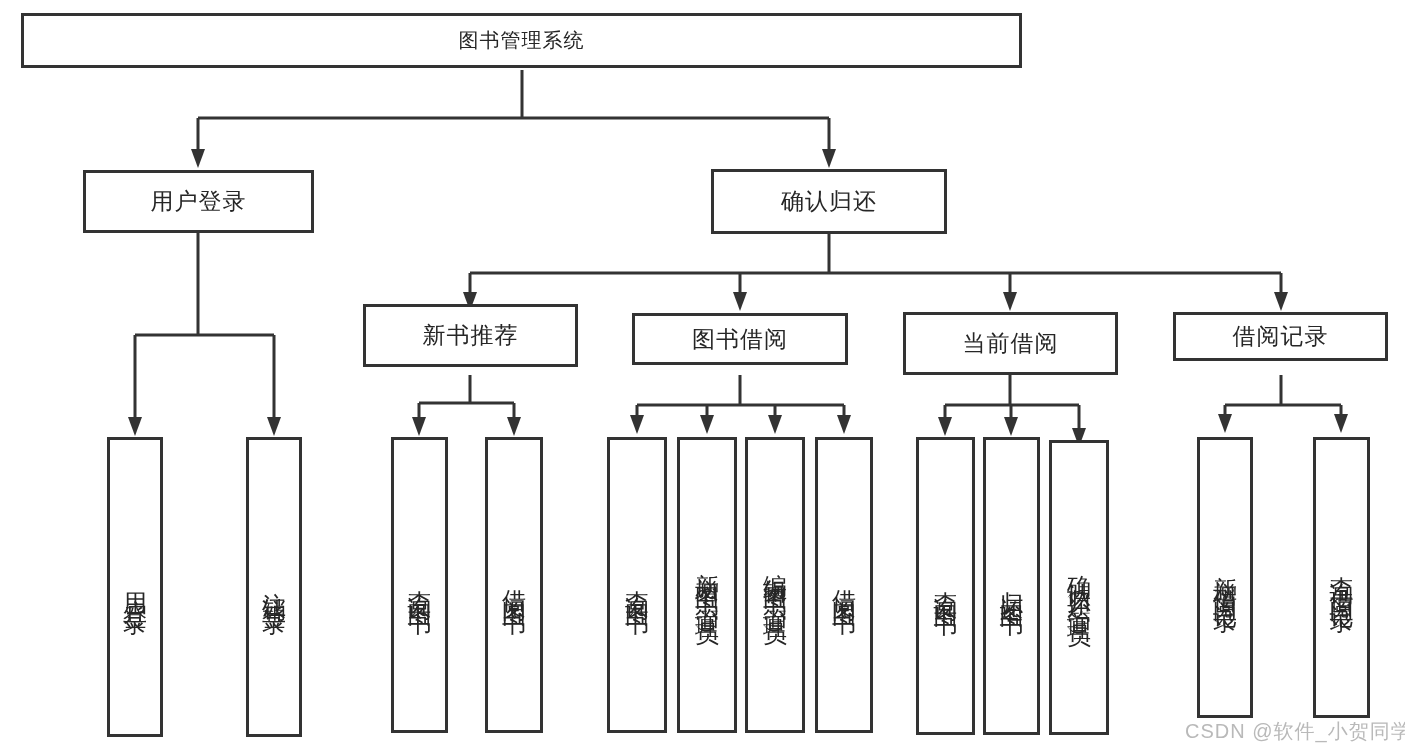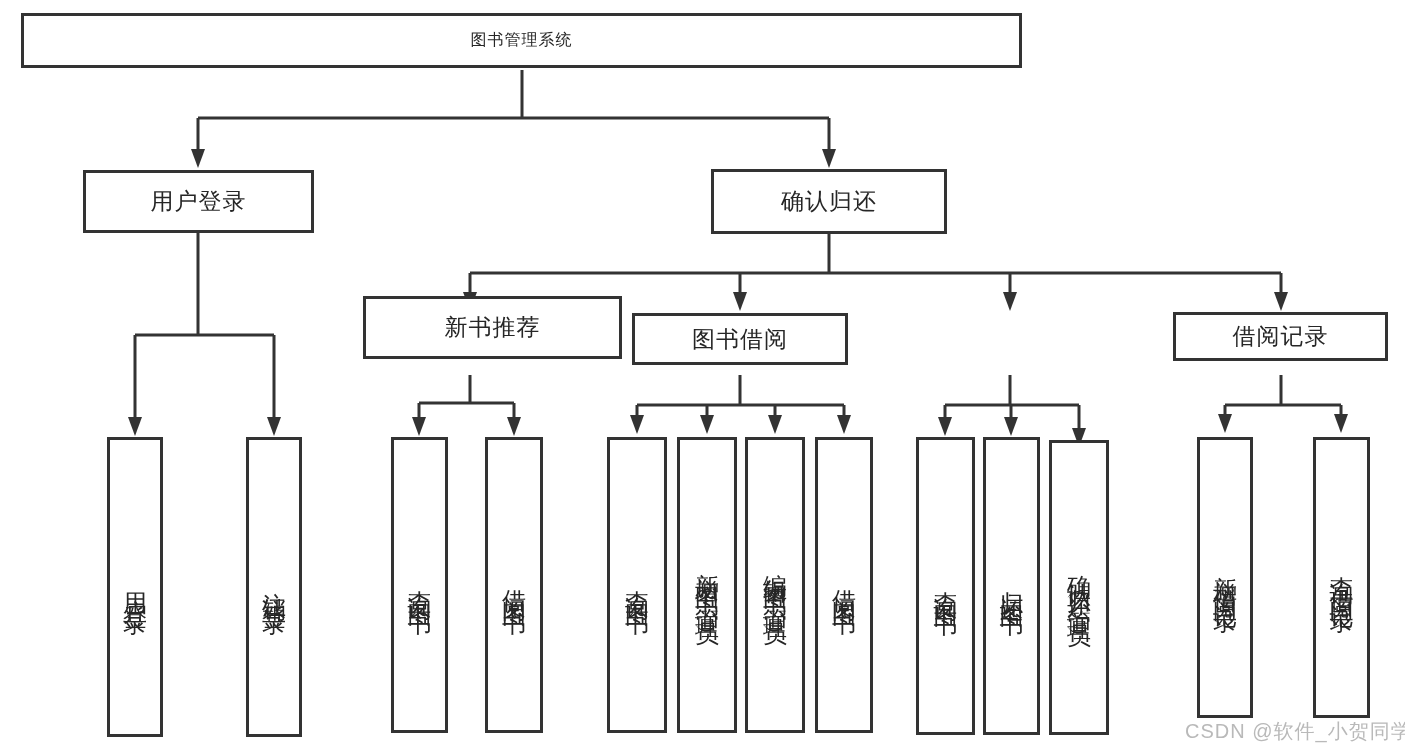--- a/index.html
+++ b/index.html
@@ -14,21 +14,21 @@
     font-family:"Liberation Sans",sans-serif;overflow:hidden;
   }
   .connector{position:absolute;left:0;top:0;pointer-events:none;}
   .connector path{stroke:var(--line);stroke-width:3;fill:none;}
   .connector polygon{fill:var(--line);stroke:none;}
   .hbox{
     position:absolute;box-sizing:border-box;border:3px solid var(--line);
     background:var(--background);display:flex;align-items:center;justify-content:center;
   }
   .hbox .lbl{font-size:23px;color:var(--text);letter-spacing:1px;white-space:nowrap;}
-  .root .lbl{font-size:16px;}
+  .root .lbl{font-size:20px;}
   .vbox{
     position:absolute;box-sizing:border-box;border:3px solid var(--line);
     background:var(--background);display:flex;align-items:center;justify-content:center;
   }
   .vbox .vlbl{
     writing-mode:vertical-rl;text-orientation:mixed;
     font-size:24px;color:var(--text);letter-spacing:7px;line-height:1;
     white-space:nowrap;
   }
   .watermark{
@@ -81,25 +81,28 @@
     <span class="lbl">图书管理系统</span>
   </div>
 
   <div class="hbox" style="left:83px;top:170px;width:231px;height:63px">
     <span class="lbl">用户登录</span>
   </div>
   <div class="hbox" style="left:711px;top:169px;width:236px;height:65px">
     <span class="lbl">确认归还</span>
   </div>
 
-  <div class="hbox" style="left:363px;top:296px;width:259px;height:63px">
+  <div class="hbox" style="left:363px;top:304px;width:215px;height:63px">
     <span class="lbl">新书推荐</span>
   </div>
   <div class="hbox" style="left:632px;top:313px;width:216px;height:52px">
     <span class="lbl">图书借阅</span>
+  </div>
+  <div class="hbox" style="left:903px;top:312px;width:215px;height:63px">
+    <span class="lbl">当前借阅</span>
   </div>
   <div class="hbox" style="left:1173px;top:312px;width:215px;height:49px">
     <span class="lbl">借阅记录</span>
   </div>
 
   <div class="vbox" style="left:107px;top:437px;width:56px;height:300px">
     <span class="vlbl">用户登录</span>
   </div>
   <div class="vbox" style="left:246px;top:437px;width:56px;height:300px">
     <span class="vlbl">注销登录</span>

